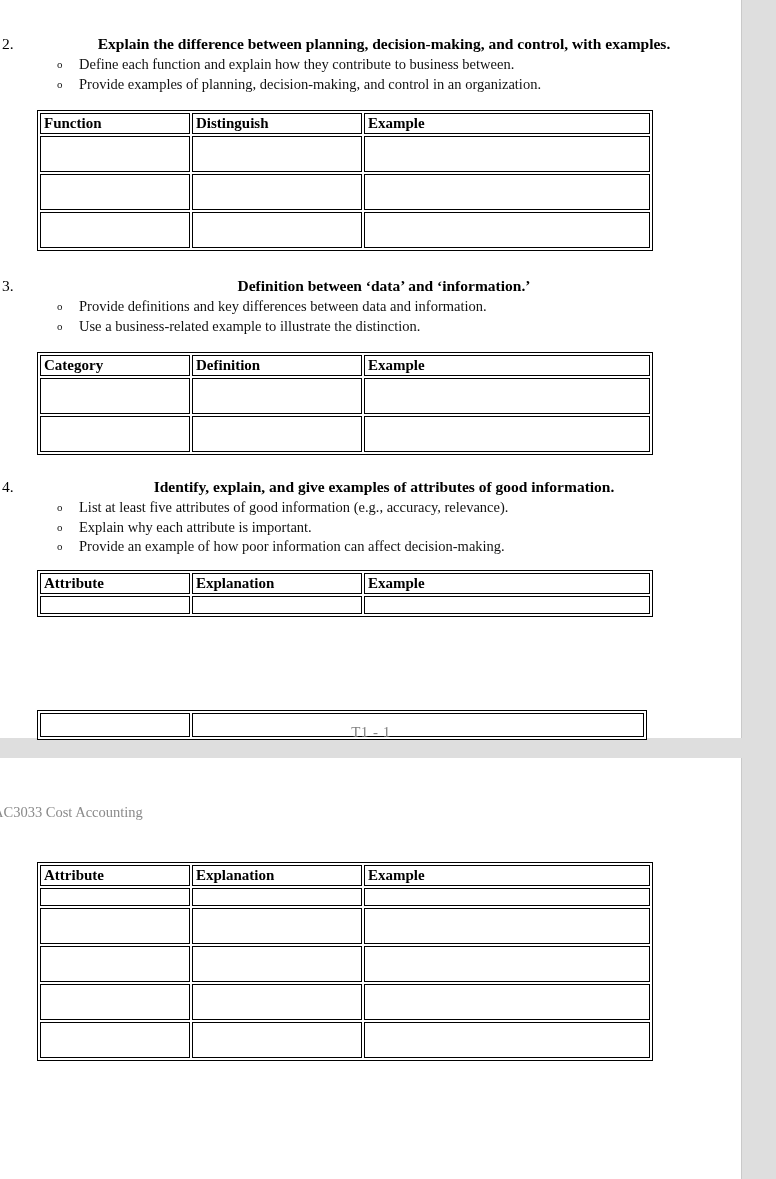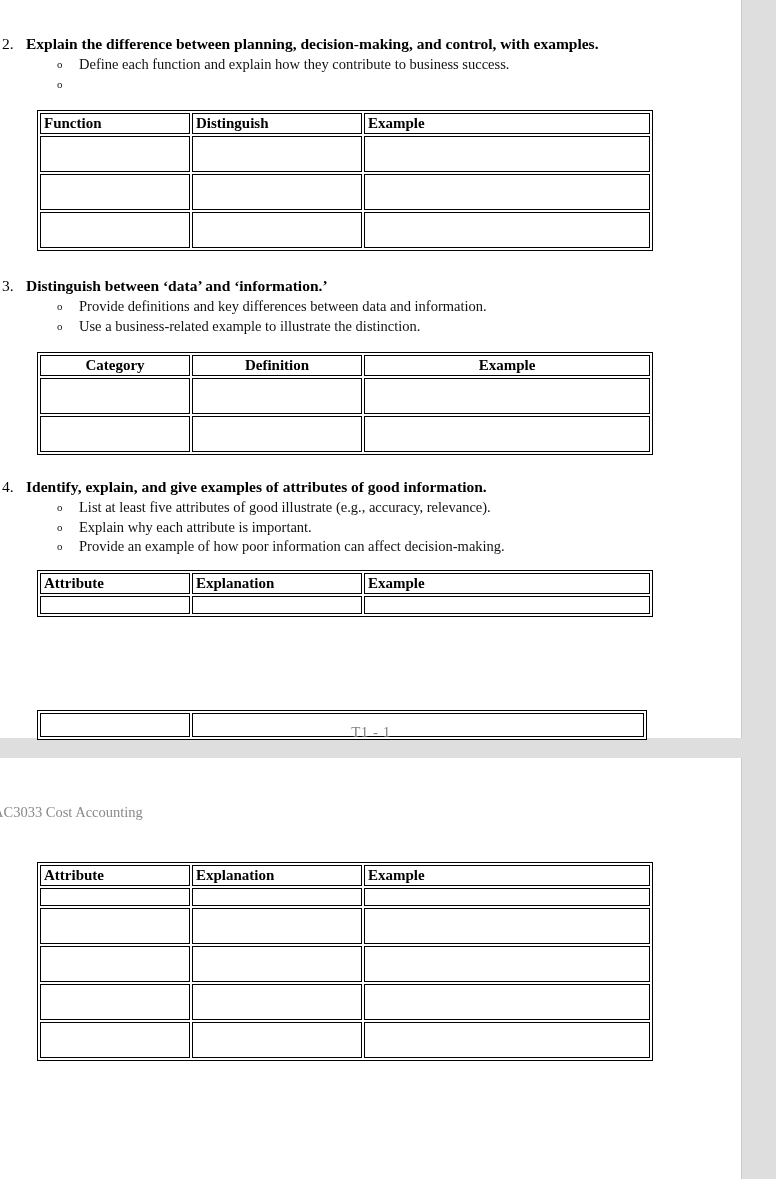--- a/index.html
+++ b/index.html
@@ -58,20 +58,21 @@
   .q-num {
     width: 26px;
     flex: 0 0 26px;
     text-align: left;
     padding-left: 2px;
     font-weight: normal;
     box-sizing: border-box;
   }
   .q-text {
     flex: 1 1 auto;
+    text-align: center;
   }
   .bullets {
     margin: 2px 0 0 0;
     padding: 0;
     list-style: none;
   }
   .bullets li {
     display: flex;
     align-items: flex-start;
     font-size: 14.5px;
@@ -151,24 +152,25 @@
       </table>
 
     <div class="q-block" style="top:514px;">
       <div class="q-heading">
         <span class="q-num">2.</span>
         <span class="q-text">Explain the difference between planning, decision-making, and control, with examples.</span>
       </div>
       <ul class="bullets">
         <li>
           <span class="bullet-marker">o</span>
-          <span class="bullet-text">Define each function and explain how they contribute to business success.</span>
-        </li>
-        <li>
-          <span class="bullet-marker">o</span>
+          <span class="bullet-text">Define each function and explain how they contribute to business between.</span>
+        </li>
+        <li>
+          <span class="bullet-marker">o</span>
+          <span class="bullet-text">Provide examples of planning, decision-making, and control in an organization.</span>
         </li>
       </ul>
     </div>
 
     <table class="wtable" style="left:37px; top:590px; width:596px;">
       <tbody>
           <tr>
         <td class="col-a">Function</td>
         <td class="col-b">Distinguish</td>
         <td class="col-c">Example</td>
@@ -187,35 +189,35 @@
         <td class="col-a blank" style="height:32px;"></td>
         <td class="col-b blank" style="height:32px;"></td>
         <td class="col-c blank" style="height:32px;"></td>
       </tr>
     </tbody>
       </table>
 
     <div class="q-block" style="top:756px;">
       <div class="q-heading">
         <span class="q-num">3.</span>
-        <span class="q-text">Distinguish between ‘data’ and ‘information.’</span>
+        <span class="q-text">Definition between ‘data’ and ‘information.’</span>
       </div>
       <ul class="bullets">
         <li>
           <span class="bullet-marker">o</span>
           <span class="bullet-text">Provide definitions and key differences between data and information.</span>
         </li>
         <li>
           <span class="bullet-marker">o</span>
           <span class="bullet-text">Use a business-related example to illustrate the distinction.</span>
         </li>
       </ul>
     </div>
 
-    <table class="wtable" style="left:37px; top:832px; width:596px;text-align:center;">
+    <table class="wtable" style="left:37px; top:832px; width:596px;">
       <tbody>
           <tr>
         <td class="col-a">Category</td>
         <td class="col-b">Definition</td>
         <td class="col-c">Example</td>
       </tr>
       <tr>
         <td class="col-a blank" style="height:32px;"></td>
         <td class="col-b blank" style="height:32px;"></td>
         <td class="col-c blank" style="height:32px;"></td>
@@ -229,21 +231,21 @@
       </table>
 
     <div class="q-block" style="top:957px;">
       <div class="q-heading">
         <span class="q-num">4.</span>
         <span class="q-text">Identify, explain, and give examples of attributes of good information.</span>
       </div>
       <ul class="bullets">
         <li>
           <span class="bullet-marker">o</span>
-          <span class="bullet-text">List at least five attributes of good illustrate (e.g., accuracy, relevance).</span>
+          <span class="bullet-text">List at least five attributes of good information (e.g., accuracy, relevance).</span>
         </li>
         <li>
           <span class="bullet-marker">o</span>
           <span class="bullet-text">Explain why each attribute is important.</span>
         </li>
         <li>
           <span class="bullet-marker">o</span>
           <span class="bullet-text">Provide an example of how poor information can affect decision-making.</span>
         </li>
       </ul>

